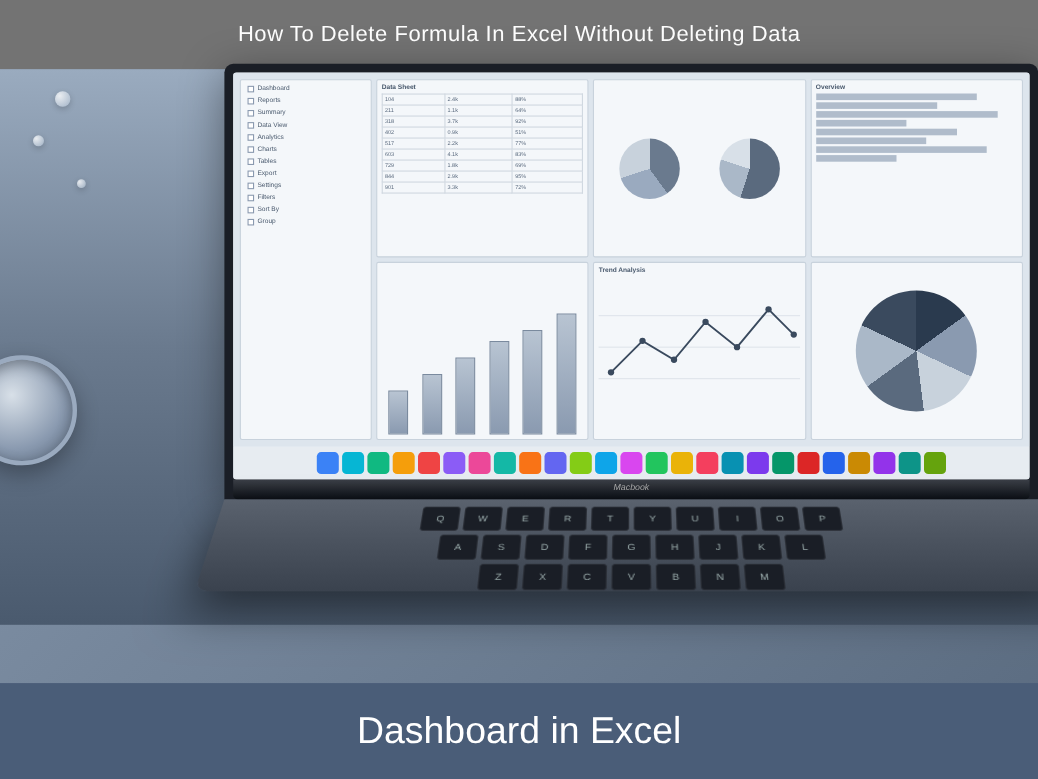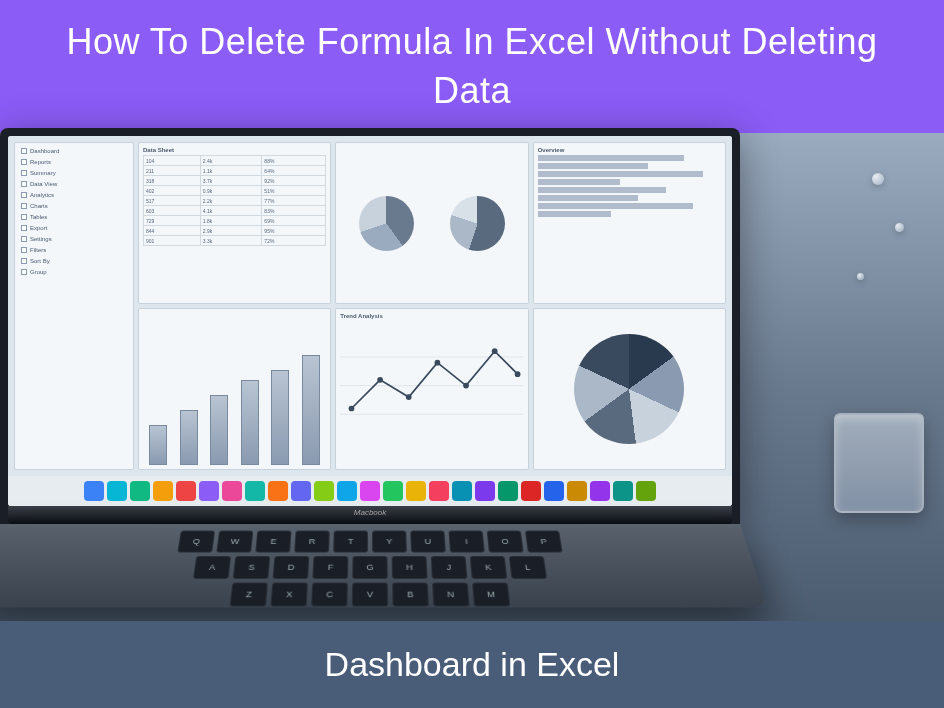--- a/index.html
+++ b/index.html
@@ -5,25 +5,25 @@
     * { margin: 0; padding: 0; box-sizing: border-box; }
     body {
       width: 944px;
       height: 708px;
       font-family: -apple-system, BlinkMacSystemFont, "Segoe UI", Arial, sans-serif;
       background: linear-gradient(135deg, #8a9bb0 0%, #5a6b80 100%);
       position: relative;
       overflow: hidden;
     }
     .header-banner {
-      background: #8b5cf6;
+      background: #737373;
       color: #ffffff;
       text-align: center;
       padding: 18px 30px;
-      font-size: 36px;
+      font-size: 20px;
       font-weight: 500;
       letter-spacing: 0.5px;
       line-height: 1.35;
     }
     .footer-banner {
       position: absolute;
       bottom: 0;
       left: 0;
       right: 0;
       background: #4a5d78;
@@ -31,21 +31,21 @@
       text-align: center;
       padding: 24px;
       font-size: 34px;
       font-weight: 400;
     }
     .scene {
       position: relative;
       height: 505px;
       background: linear-gradient(180deg, #9aabbf 0%, #6a7a8e 50%, #4a5a6e 100%);
       display: flex;
-      justify-content: flex-start;
+      justify-content: flex-end;
       align-items: flex-start;
       padding-top: 0;
     }
     .laptop {
       position: relative;
       width: 740px;
       margin-top: -5px;
     }
     .screen-frame {
       background: #1a1e26;

